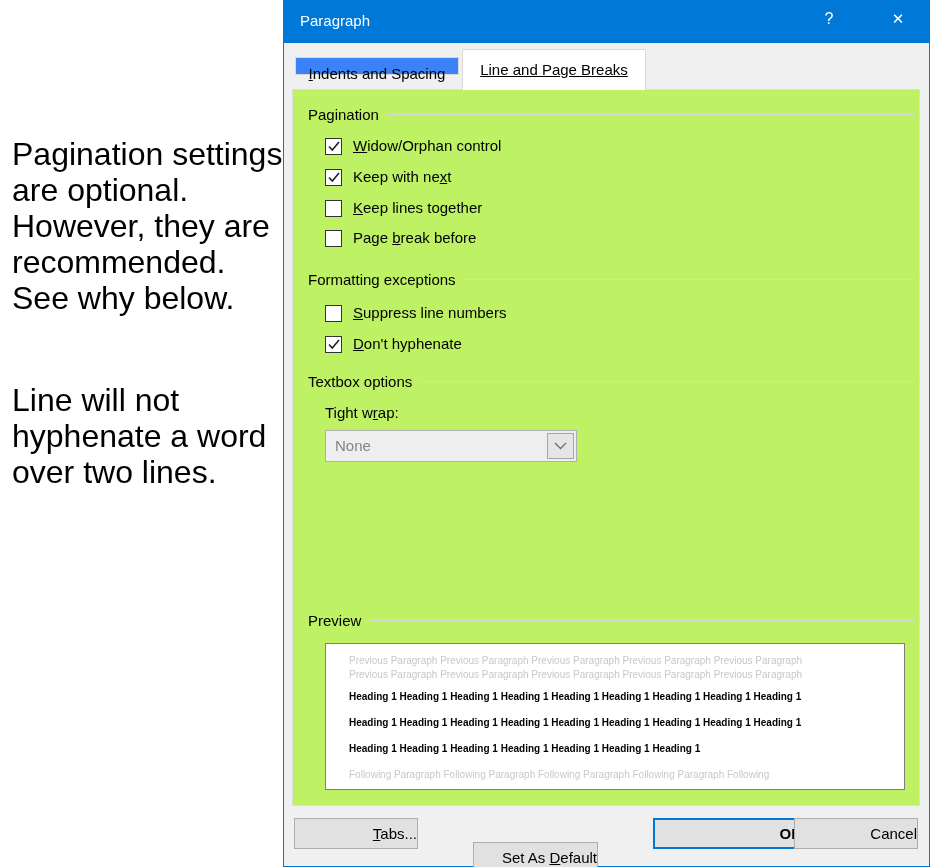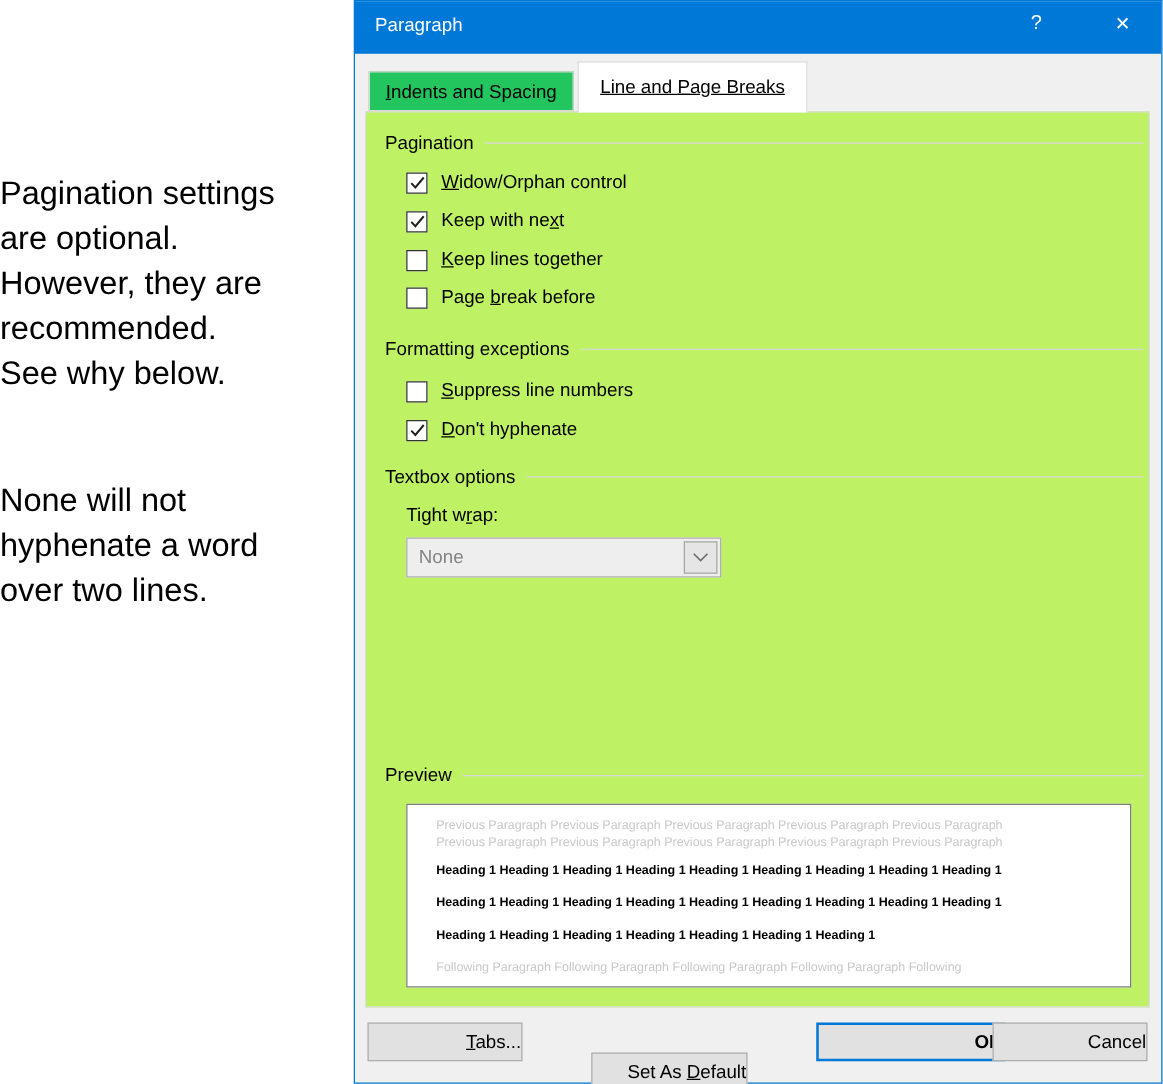--- a/index.html
+++ b/index.html
@@ -1,39 +1,39 @@
 <!DOCTYPE html>
 <html><head>
 <meta charset="utf-8">
 <style>
   * { margin:0; padding:0; box-sizing:border-box; }
   html,body { width:930px; height:867px; background:#fff; overflow:hidden;
               font-family:"Liberation Sans", sans-serif; }
 
   
-  .left-note { position:absolute; left:0; top:100px; width:280px;
-               font-size:26px; line-height:36px; color:#000; white-space:pre-line; }
+  .left-note { position:absolute; left:12px; top:100px; width:280px;
+               font-size:32px; line-height:36px; color:#000; white-space:pre-line; }
   .left-note .para2 { margin-top:30px; }
 
   
   .dialog { position:absolute; left:283px; top:0; width:647px; height:867px;
             background:#f0f0f0; border:1px solid #0078d7; }
 
   .titlebar { position:absolute; left:0; top:0; width:100%; height:42px;
               background:#0078d7; color:#fff; }
   .titlebar .title { position:absolute; left:16px; top:11px; font-size:15px; }
   .titlebar .help { position:absolute; right:88px; top:9px; width:24px; text-align:center;
                     font-size:16px; cursor:default; }
   .titlebar .close { position:absolute; right:16px; top:9px; width:30px; text-align:center;
                      font-size:15px; cursor:default; }
 
   
   .tab { position:absolute; font-size:15px; text-align:center; }
-  .tab-inactive { left:11px; top:56px; width:164px; height:32px; line-height:31px;
-                  background:#22c55e; border:1px solid #d9d9d9; z-index:1; }
+  .tab-inactive { left:11px; top:56px; width:164px; height:18px; line-height:31px;
+                  background:#3b82f6; border:1px solid #d9d9d9; z-index:1; }
   .tab-active { left:178px; top:48px; width:184px; height:41px; line-height:40px;
                 background:#fff; border:1px solid #d9d9d9; border-bottom:none; z-index:3;text-decoration:underline; }
 
   .tab-page { position:absolute; left:8px; top:88px; width:628px; height:717px;
               background:#bef264; border:1px solid #dcdcdc; z-index:2; }
 
   
   .group-hd { position:absolute; left:15px; right:4px; display:flex; align-items:center;
               font-size:15px; color:#000; }
   .group-hd .group-line { flex:1; height:1px; background:#d9d9d9; margin-left:9px; }
@@ -77,21 +77,21 @@
 </style>
 </head>
 <body>
 
 <div class="left-note">
   <div class="para1">Pagination settings
 are optional.
 However, they are
 recommended.
 See why below.</div>
-  <div class="para2">None will not
+  <div class="para2">Line will not
 hyphenate a word
 over two lines.</div>
 </div>
 
 <div class="dialog">
 
   <div class="titlebar">
     <span class="title">Paragraph</span>
     <span class="help">?</span>
     <span class="close">✕</span>

